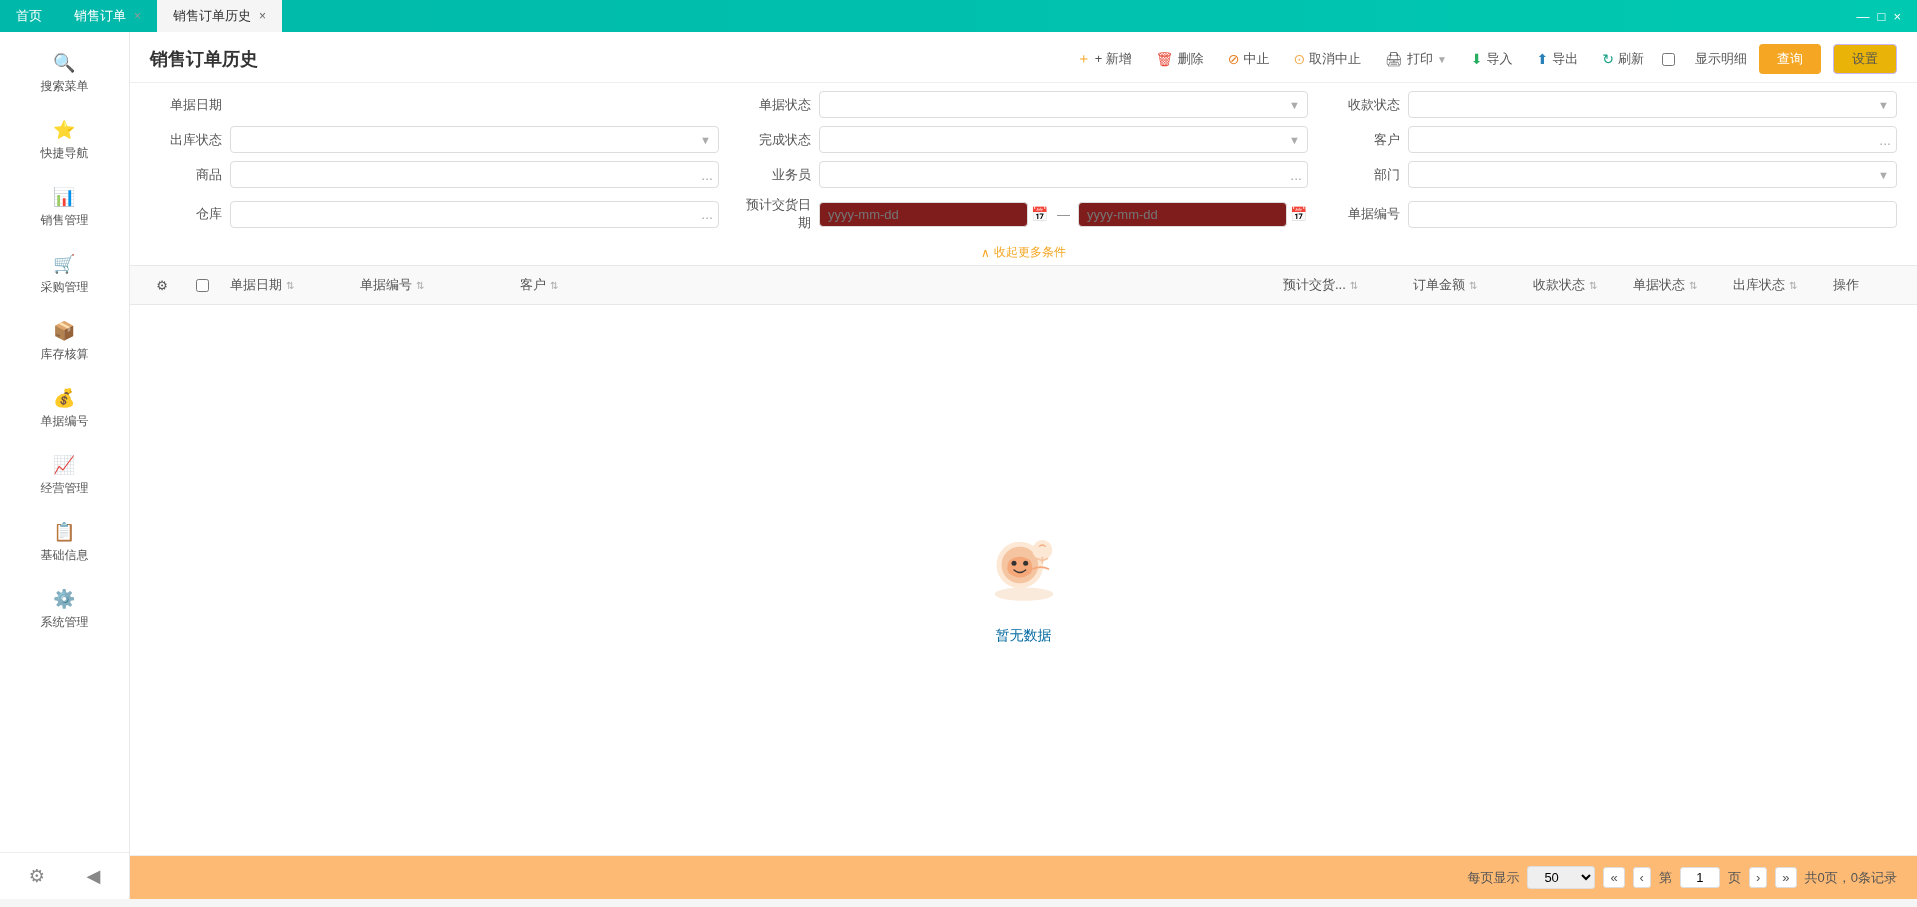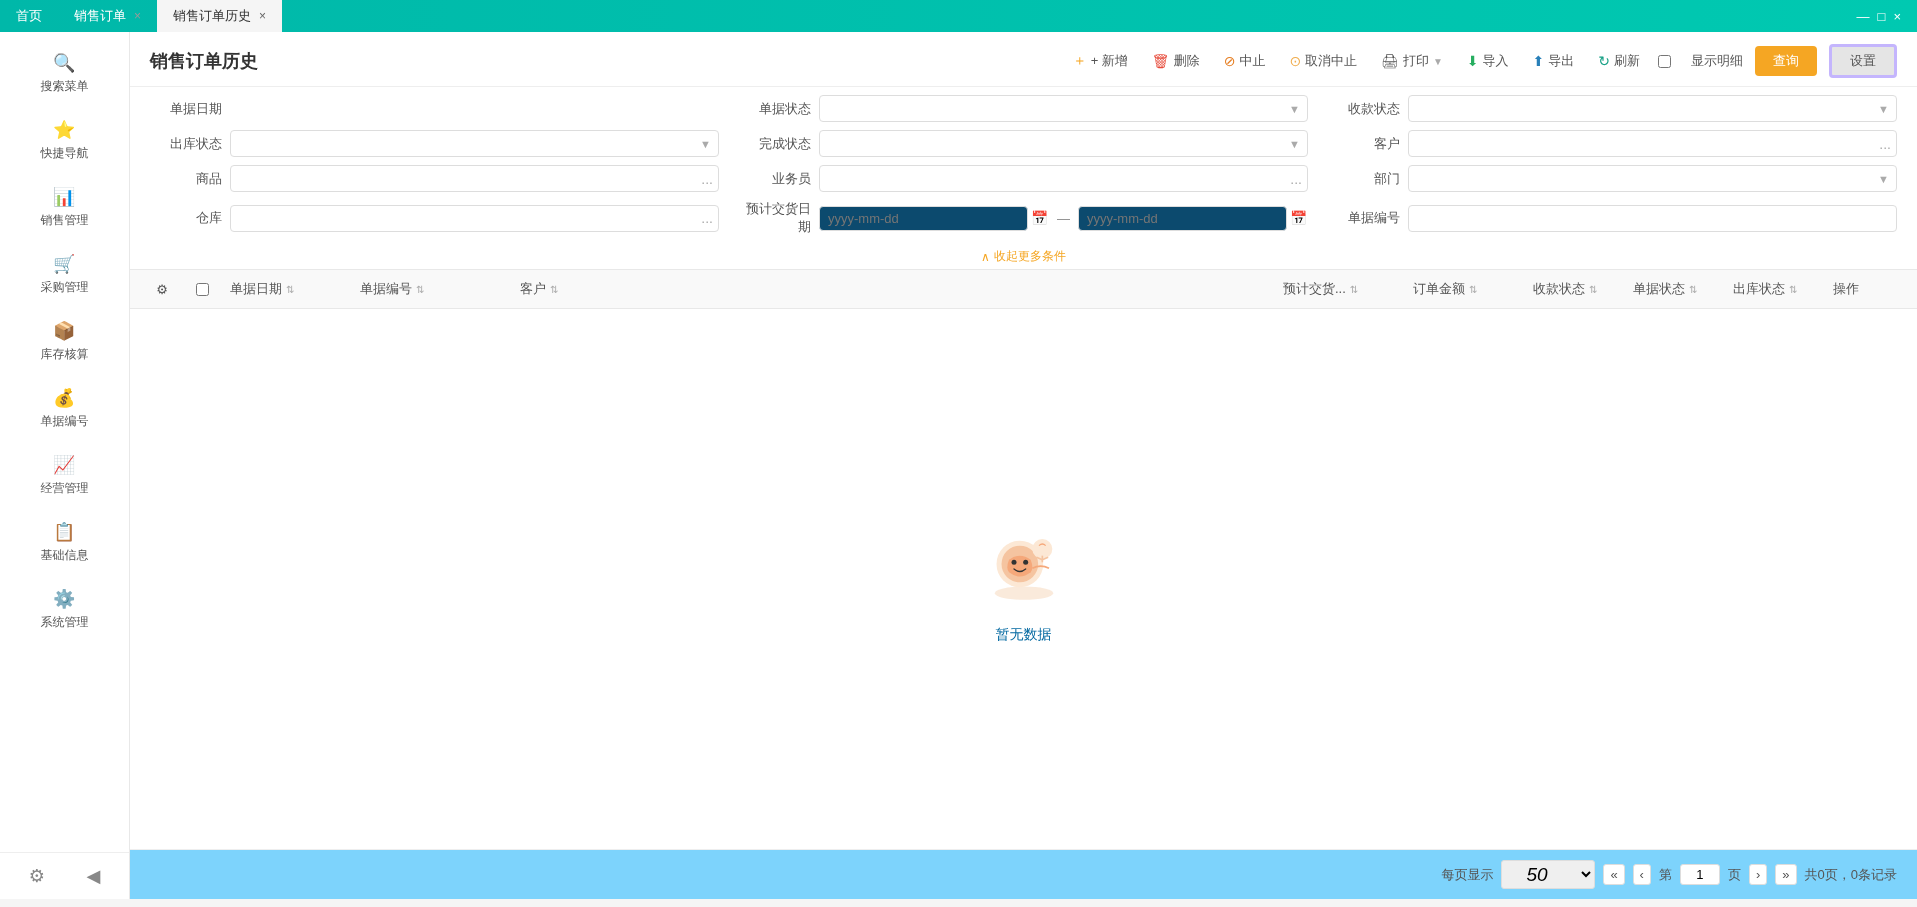--- a/index.html
+++ b/index.html
@@ -143,23 +143,23 @@
     .btn-query {
       background: #f5a623;
       color: #fff;
       border: none;
       padding: 6px 18px;
       border-radius: 4px;
       cursor: pointer;
       font-size: 13px;
     }
     .btn-settings {
-      background: #e5e5e5;
-      color: #555;
-      border: 3px solid #c4b5fd;
+      background: #eab308;
+      color: #555;
+      border: 1px solid #c4b5fd;
       padding: 5px 18px;
       border-radius: 4px;
       cursor: pointer;
       font-size: 13px;
     }
     .filter-label {
       width: 80px;
       color: #555;
       font-size: 13px;
       text-align: right;
@@ -186,21 +186,21 @@
       font-size: 12px;
       color: #888;
       margin-left: 8px;
     }
     .date-input {
       border: 1px solid #ddd;
       border-radius: 4px;
       padding: 4px 8px;
       font-size: 13px;
       color: #aaa;
-      background: #0c4a6e;
+      background: #7f1d1d;
       min-width: 130px;
     }
     .date-icon { color: #f5a623; font-size: 14px; cursor: pointer; }
     .dash-separator { color: #888; padding: 0 4px; }
     .collapse-row {
       display: flex;
       align-items: center;
       justify-content: center;
       padding: 4px 0 0 0;
       color: #f5a623;
@@ -257,32 +257,31 @@
       color: #0369a1;
       font-size: 14px;
     }
 
     
     .pagination {
       display: flex;
       align-items: center;
       justify-content: flex-end;
       padding: 10px 20px;
-      background: #7dd3fc;
+      background: #fdba74;
       border-top: 1px solid #eee;
       gap: 8px;
       font-size: 13px;
       color: #555;
     }
     .pagination select {
       border: 1px solid #ddd;
       border-radius: 3px;
-      padding: 2px 20px;
-      font-size: 19px;
-      font-style: italic;
+      padding: 2px 12px;
+      font-size: 13px;
     }
     .page-btn {
       border: 1px solid #ddd;
       background: #fff;
       padding: 2px 6px;
       border-radius: 3px;
       cursor: pointer;
       font-size: 13px;
       color: #555;
     }

